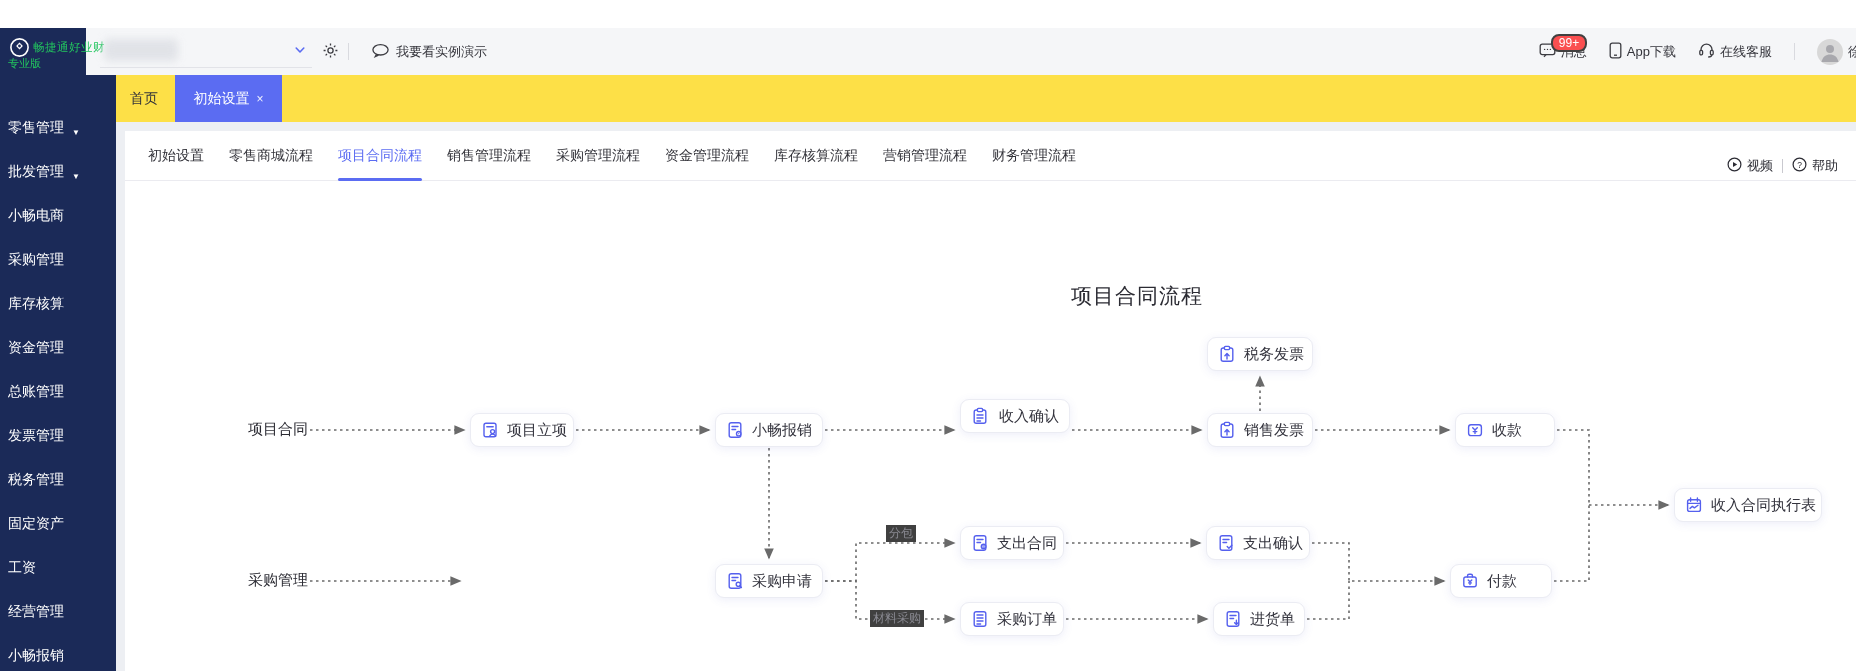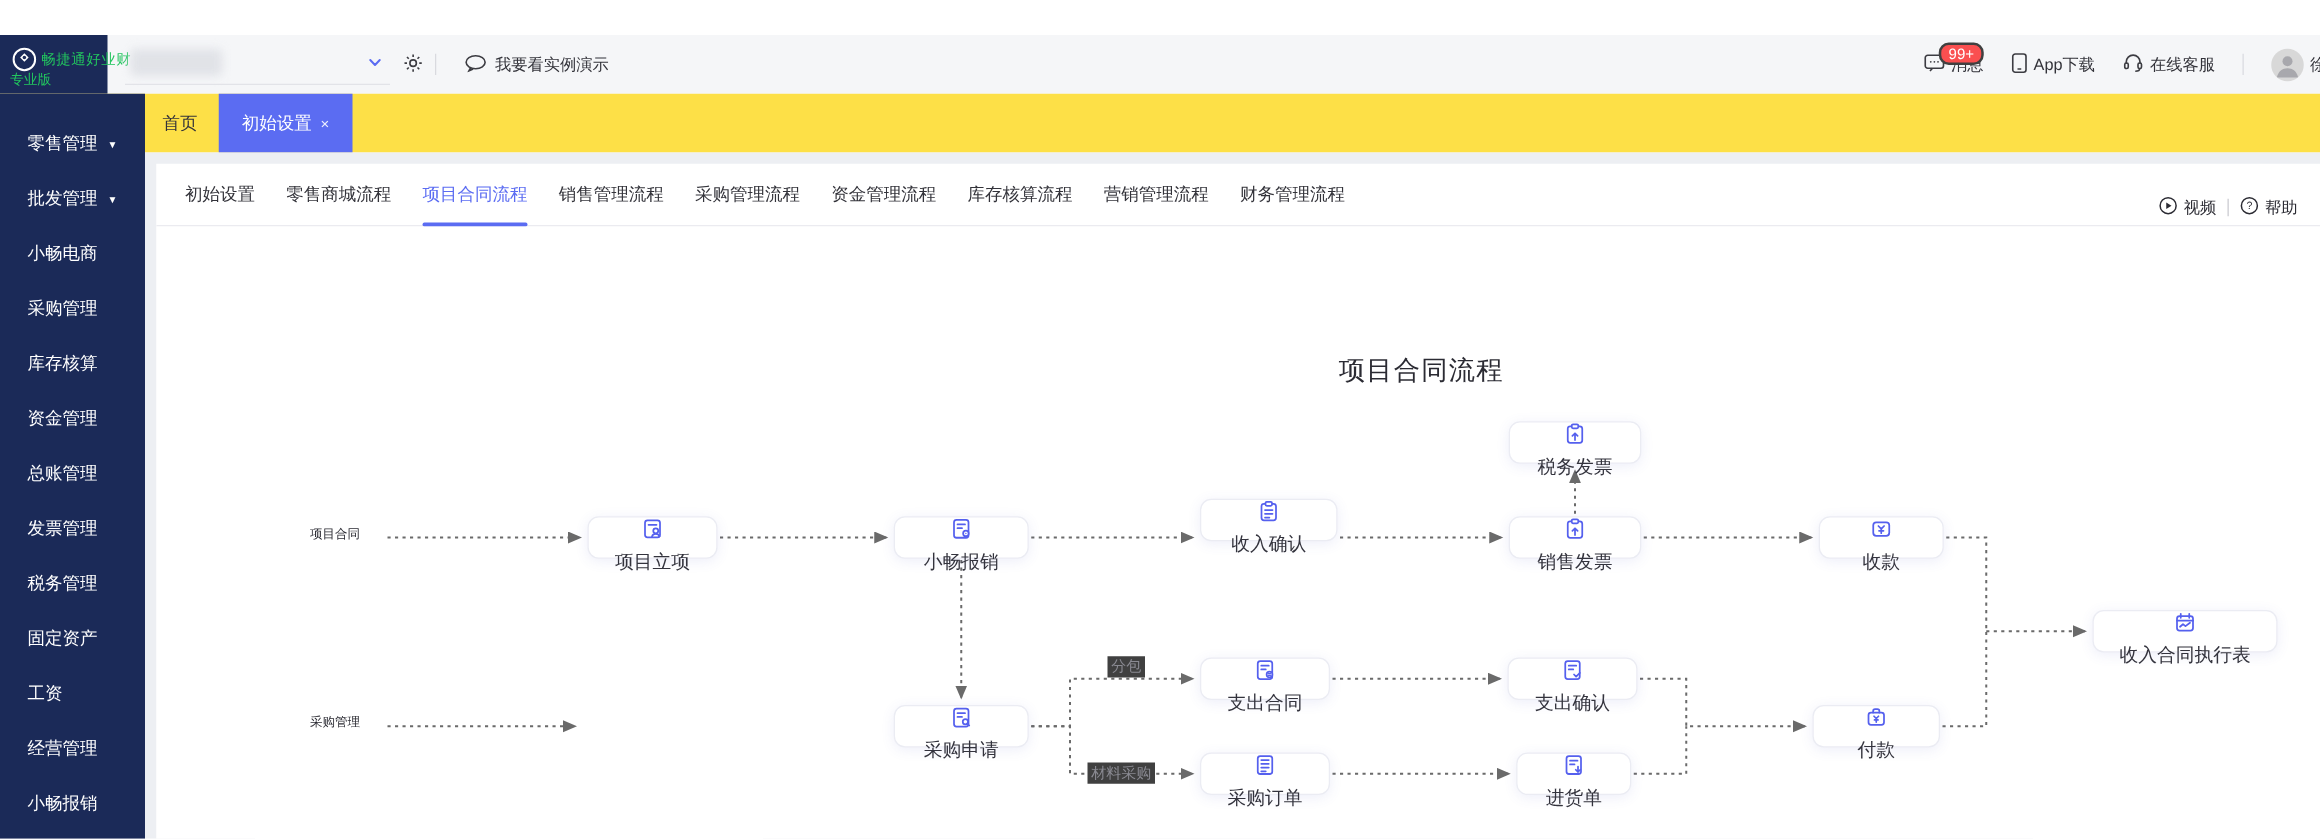--- a/index.html
+++ b/index.html
@@ -32,21 +32,21 @@
   
   .tabrow { position:absolute; left:0; top:75px; width:1856px; height:47px; background:#fde047; }
   .tab-home { position:absolute; left:130px; top:0; height:47px; line-height:47px; font-size:14px; color:#33333a; cursor:pointer; }
   .tab-active { position:absolute; left:175px; top:0; width:107px; height:47px; background:#5b6cf2; color:#fff;
                 display:flex; align-items:center; justify-content:center; gap:7px; font-size:14px; cursor:pointer; }
   .tab-close { font-size:12px; opacity:.9; cursor:pointer; }
 
   
   .sidebar { position:absolute; left:0; top:75px; width:116px; height:596px; background:#1b2a58; overflow:hidden; }
   .side-list { padding-top:18px; }
-  .side-item { height:44px; display:flex; align-items:center; padding-left:22px; color:#fff; font-size:14px; cursor:pointer; white-space:nowrap; }
+  .side-item { height:44px; display:flex; align-items:flex-end; padding-left:8px; color:#fff; font-size:14px; cursor:pointer; white-space:nowrap; }
   .side-item .caret { margin-left:8px; font-size:8px; color:#fff; }
 
   
   .content-bg { position:absolute; left:116px; top:122px; right:0; bottom:0; background:#edeff3; }
   .panel { position:absolute; left:9px; top:9px; right:0; bottom:0; background:#fff; overflow:hidden; }
 
   .subtab-bar { position:relative; height:50px; display:flex; align-items:center; padding:0 18px 0 23px; gap:25px;
                 border-bottom:1px solid #ebebf0; }
   .subtab { position:relative; height:50px; display:flex; align-items:center; font-size:14px; color:#33333a; cursor:pointer; white-space:nowrap; }
   .subtab.active { color:#5b6cf2; }
@@ -55,23 +55,23 @@
   .subtab-right .vdiv { width:1px; height:14px; background:#c9c9cf; }
   .link-item { display:flex; align-items:center; gap:5px; cursor:pointer; }
 
   
   .flow-canvas { position:absolute; left:0; top:50px; right:0; bottom:0; }
   .flow-title { position:absolute; left:762px; top:101px; width:500px; text-align:center;
                 font-size:21px; font-weight:500; color:#2b2b33; letter-spacing:1px; }
   #flow-svg { position:absolute; left:0; top:0; }
   .flow-node { position:absolute; height:34px; background:#fff; border:1px solid #ebecf3; border-radius:9px;
                box-shadow:0 2px 10px rgba(80,90,200,.10); display:flex; align-items:center; gap:8px;
-               padding:0 10px; font-size:15px; color:#33333d; font-weight:500; cursor:pointer; white-space:nowrap; z-index:2;flex-direction:column; }
+               padding:0 10px; font-size:15px; color:#33333d; font-weight:500; cursor:pointer; white-space:nowrap; z-index:2; }
   .flow-node .nicon { width:18px; height:18px; flex:0 0 18px; display:flex; }
-  .row-label { position:absolute; font-size:10px; font-weight:500; color:#2b2b33; white-space:nowrap; z-index:2; }
+  .row-label { position:absolute; font-size:15px; font-weight:500; color:#2b2b33; white-space:nowrap; z-index:2; }
   .edge-label { position:absolute; font-size:12px; color:#8a8a92; background:#404040; padding:0 3px; white-space:nowrap; z-index:3; }
 </style>
 </head>
 <body>
 
 <div class="topbar">
   <div class="logo-box">
     <span class="logo-mark">
       <svg width="21" height="21" viewBox="0 0 21 21" fill="none">
         <circle cx="10.5" cy="10.5" r="8.6" stroke="#fff" stroke-width="1.6"></circle>

